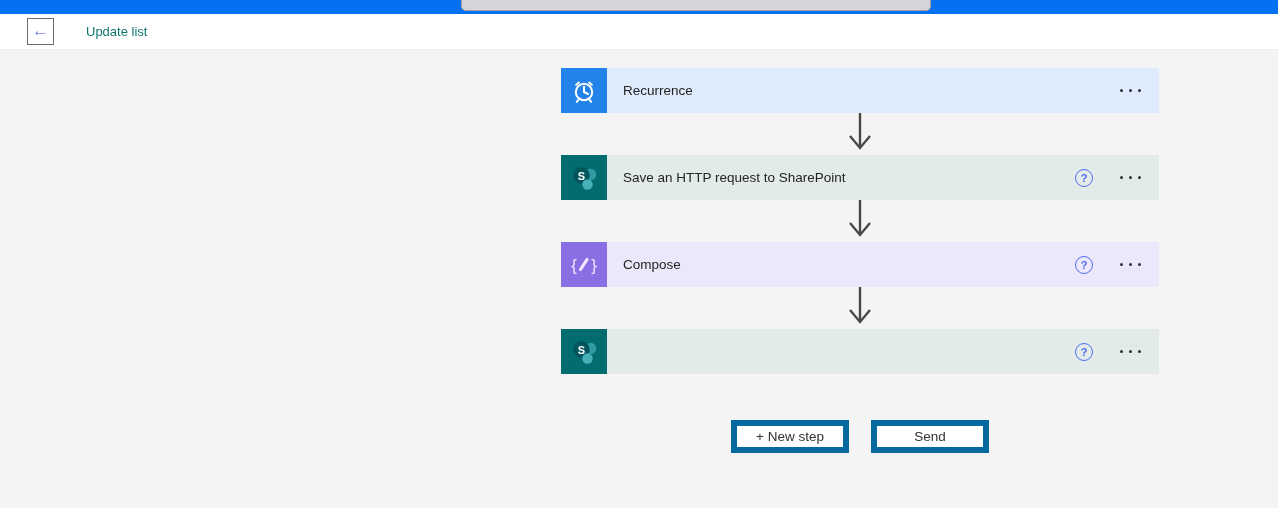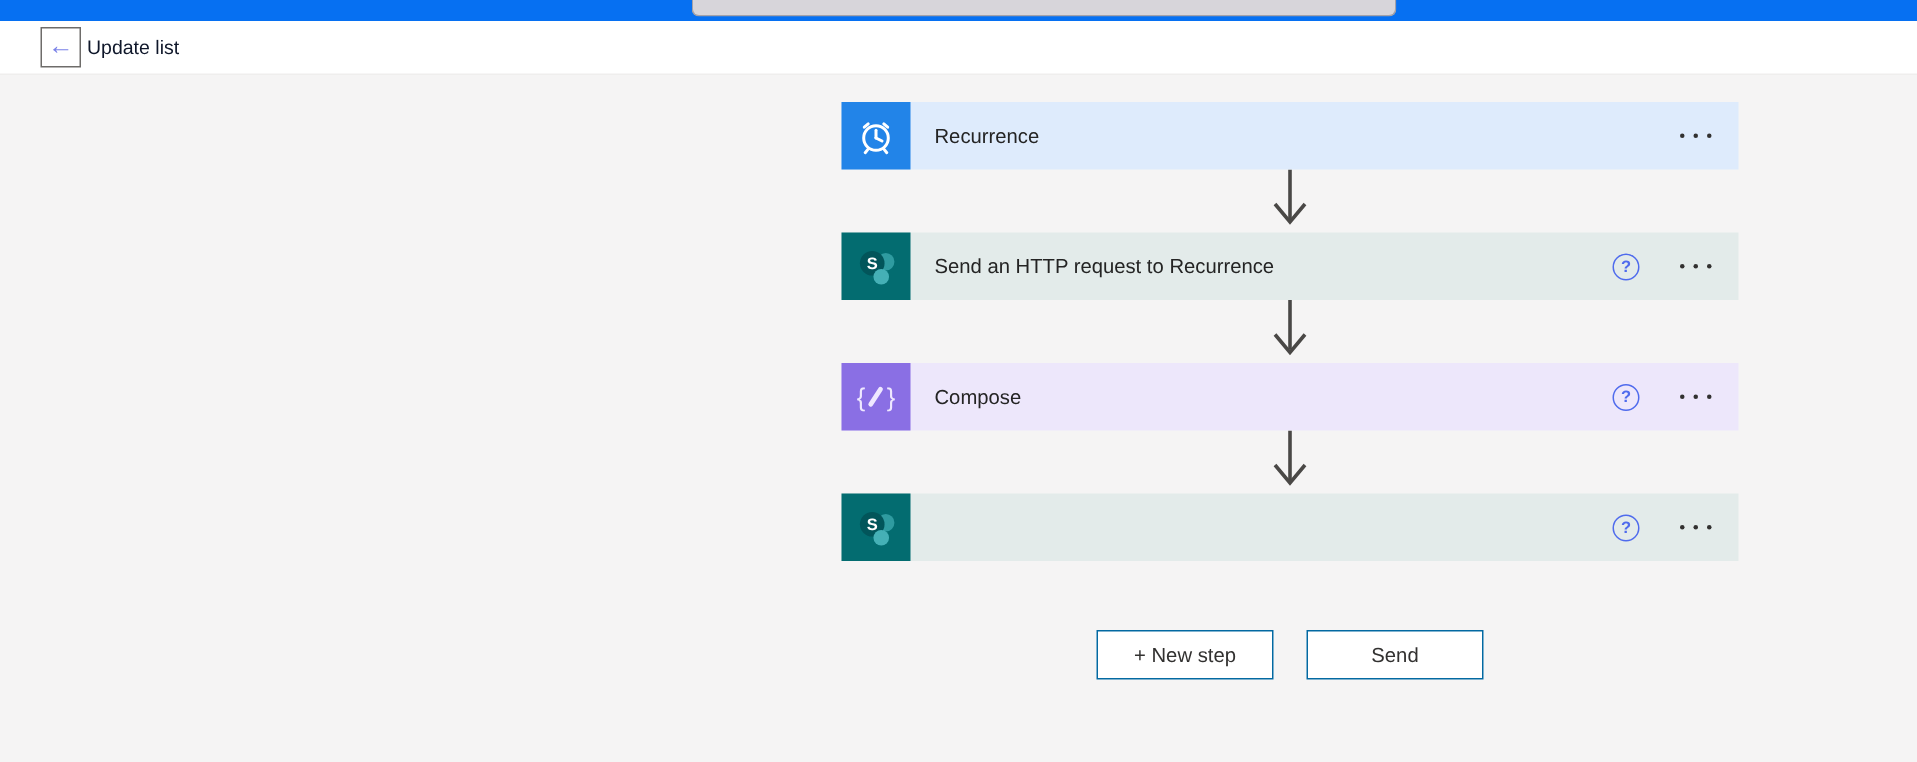--- a/index.html
+++ b/index.html
@@ -33,21 +33,21 @@
   .back-button {
     width: 27px; height: 27px; margin-left: 27px;
     background: #FFFFFF; border: 1px solid #6E6C6A;
     display: flex; align-items: center; justify-content: center;
     cursor: pointer;
   }
   .back-arrow {
     color: #7B83E8; font-size: 17px; line-height: 1;
     transform: translateY(-1px);
   }
-  .flow-title { margin-left: 4px; font-size: 13px; color: #0f172a; text-align: center; }
+  .flow-title { margin-left: 32px; font-size: 13px; color: #0f766e; text-align: center; }
 
   
   .canvas {
     position: absolute; left: 0; top: 51px; width: 1278px; height: 457px;
     background: #F5F4F4;
   }
   .flow-column {
     position: absolute; left: 561px; top: 17px; width: 598px;
     display: flex; flex-direction: column; align-items: center;
   }
@@ -90,21 +90,21 @@
 
   .arrow-connector { height: 42px; display: flex; align-items: stretch; }
 
   
   .actions-row {
     margin-top: 46px;
     display: flex; gap: 22px; justify-content: center; width: 100%;
   }
   .action-button {
     min-width: 118px; height: 33px;
-    background: #FFFFFF; border: 1px solid #0369a1;
+    background: #FFFFFF; border: 6px solid #0369a1;
     font-family: "Liberation Sans", sans-serif;
     font-size: 13.5px; color: #323130;
     padding: 0 14px; cursor: pointer;
   }
 </style>
 </head>
 <body>
 
 <div class="top-bar">
   <div class="address-bar-fragment"></div>
@@ -154,21 +154,21 @@
 
     <div class="step row-sharepoint">
       <div class="step-icon icon-sharepoint">
         <svg width="34" height="34" viewBox="0 0 34 34">
           <circle cx="23.5" cy="13.5" r="5.8" fill="#2F9BA0"></circle>
           <circle cx="14.5" cy="14.5" r="8.2" fill="#02555A"></circle>
           <circle cx="20.5" cy="23.5" r="5.2" fill="#45B0B6"></circle>
           <text x="14.5" y="18.6" text-anchor="middle" font-family="Liberation Sans, sans-serif" font-size="11" font-weight="bold" fill="#FFFFFF">S</text>
         </svg>
       </div>
-      <span class="step-label">Send an HTTP request to Recurrence</span>
+      <span class="step-label">Save an HTTP request to SharePoint</span>
       <span class="step-spacer"></span>
       <span class="help-badge">?</span>
       <span class="menu-dots">
           <i></i>
           <i></i>
           <i></i>
         </span>
     </div>
 
     <div class="arrow-connector">

